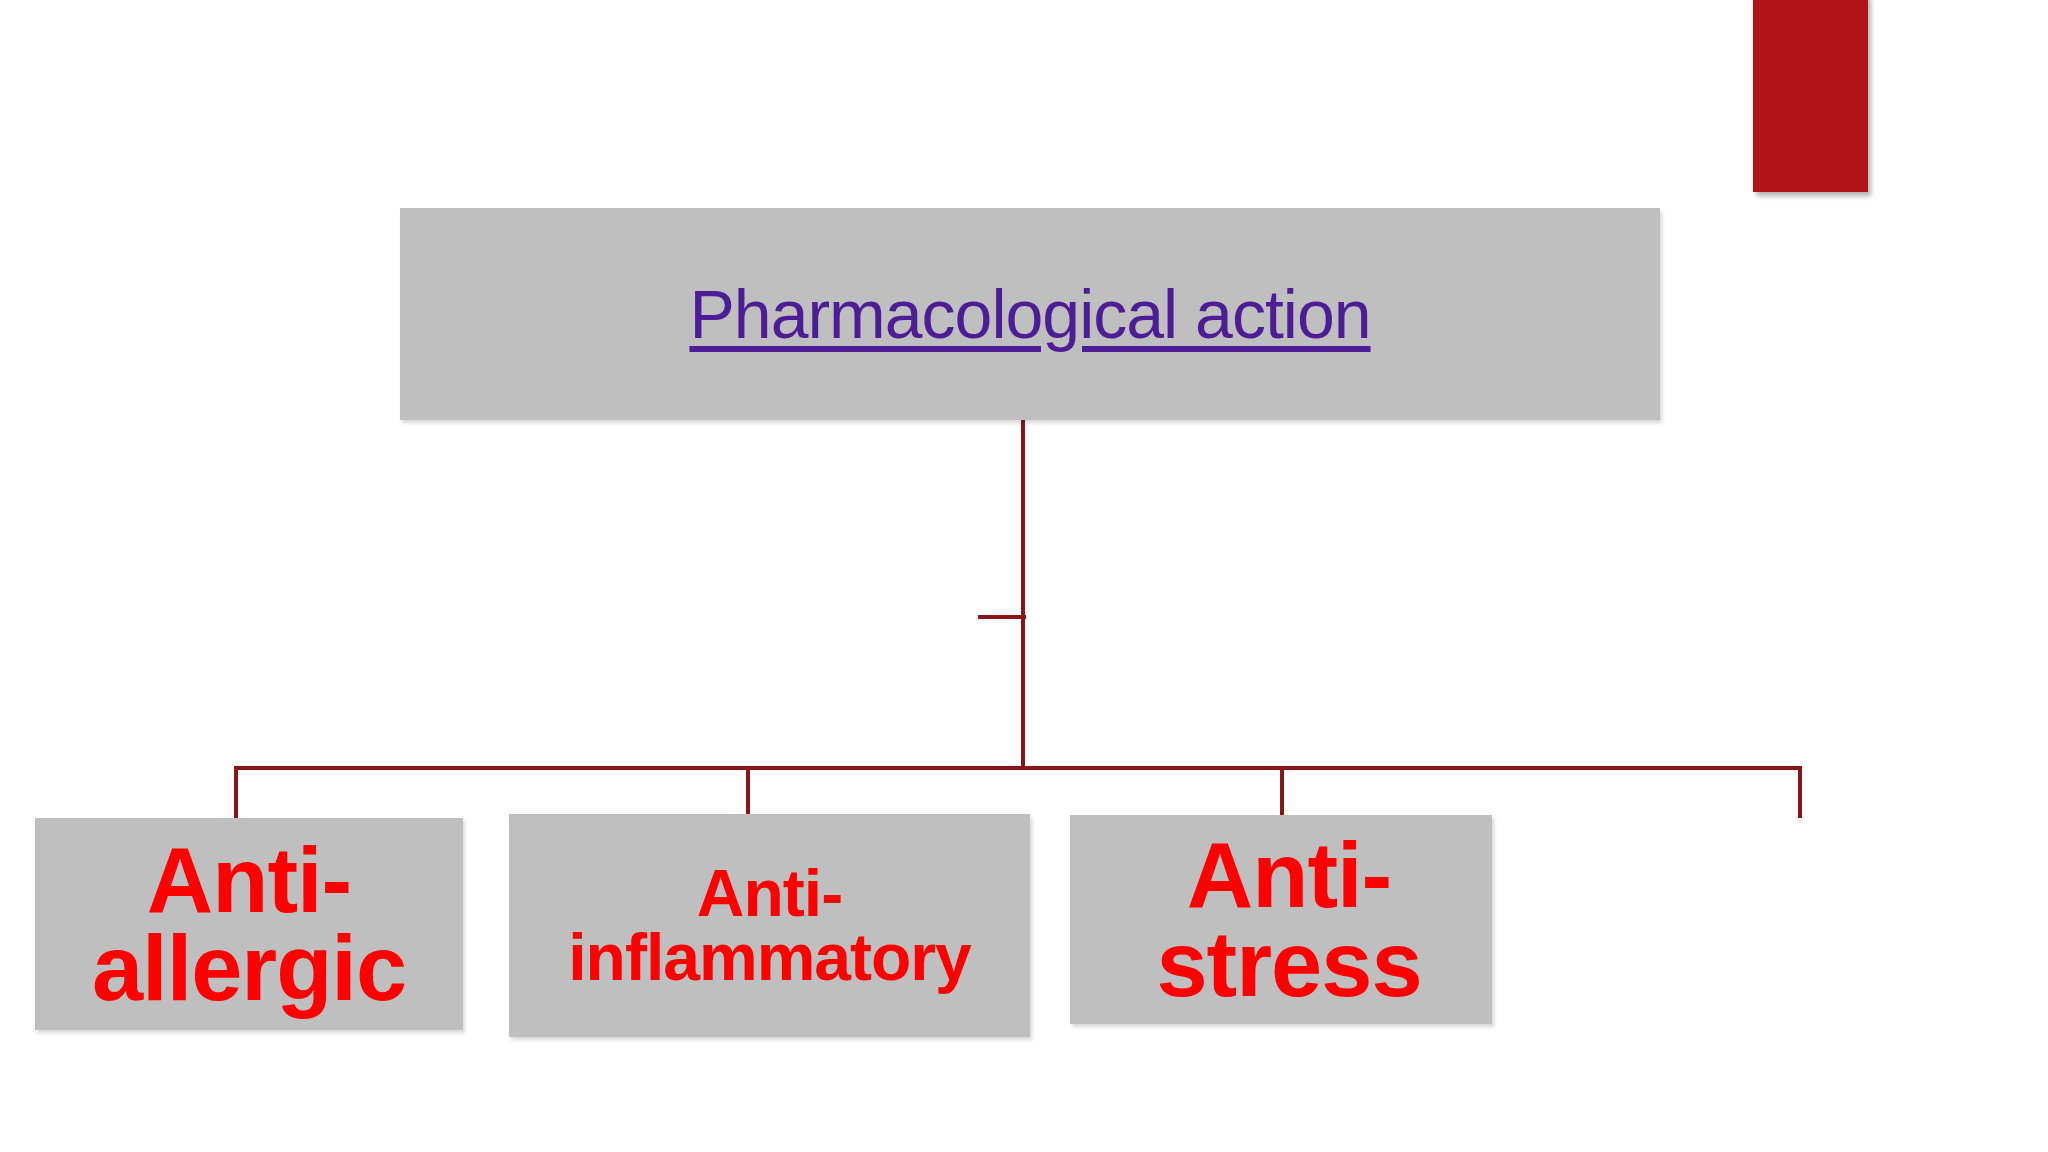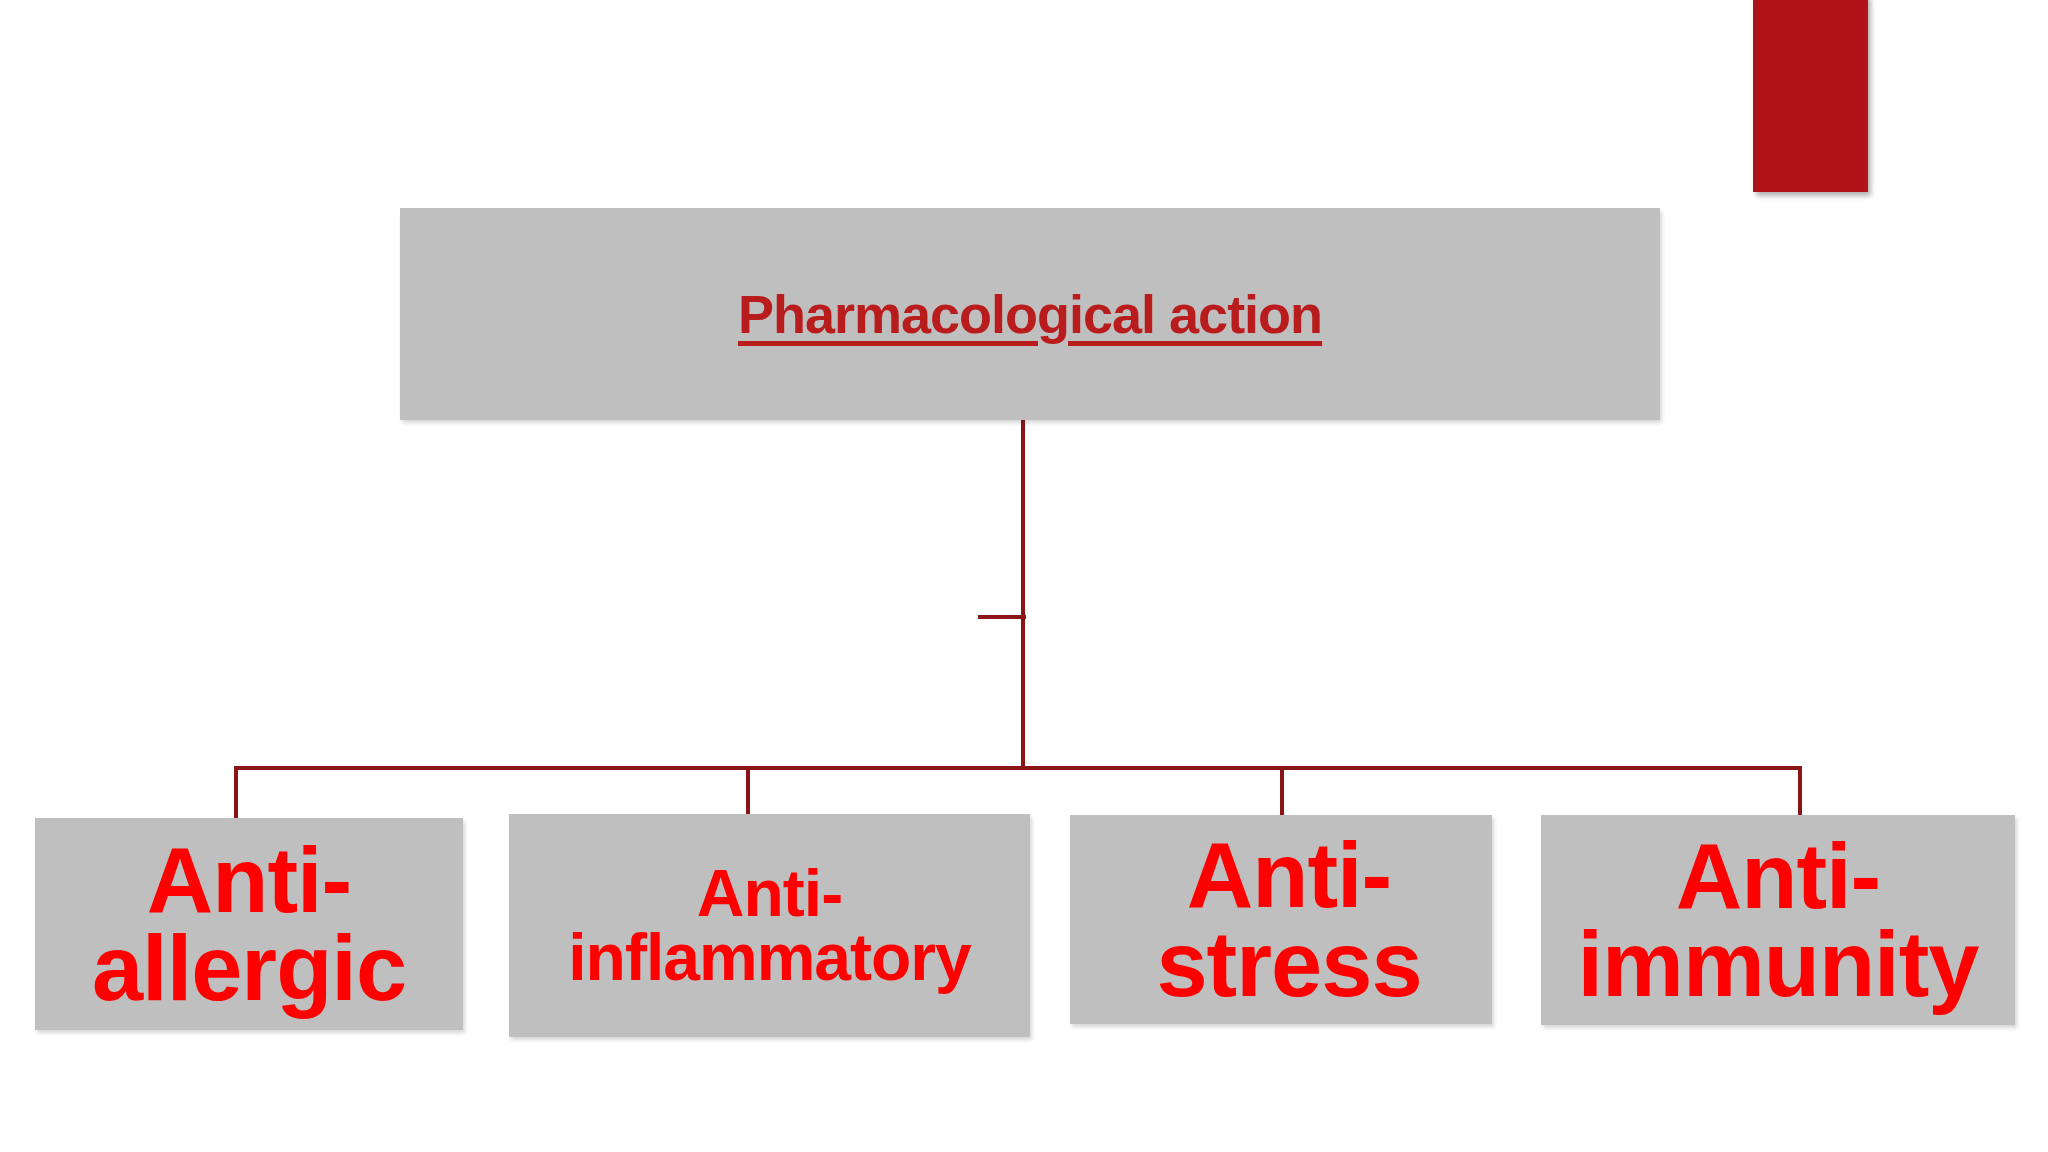--- a/index.html
+++ b/index.html
@@ -42,23 +42,23 @@
   }
 
   
   .node.root {
     left: 400px;
     top: 208px;
     width: 1260px;
     height: 212px;
   }
   .node.root .node-label {
-    font-size: 54px;
-    font-weight: bold;
-    color: #b91c1c;
+    font-size: 68px;
+    font-weight: normal;
+    color: #4c1d95;
     text-decoration: underline;
     text-underline-offset: 8px;
     letter-spacing: -1px;
     line-height: 1.0;
     white-space: nowrap;
   }
 
   
   .node.leaf .node-label {
     color: #ff0000;
@@ -122,17 +122,14 @@
   </div>
 
   <div class="node leaf leaf-2">
     <span class="node-label">Anti-inflammatory</span>
   </div>
 
   <div class="node leaf leaf-3">
     <span class="node-label">Anti-stress</span>
   </div>
 
-  <div class="node leaf leaf-4">
-    <span class="node-label">Anti-immunity</span>
-  </div>
 
 </div>
 
 </body></html>

